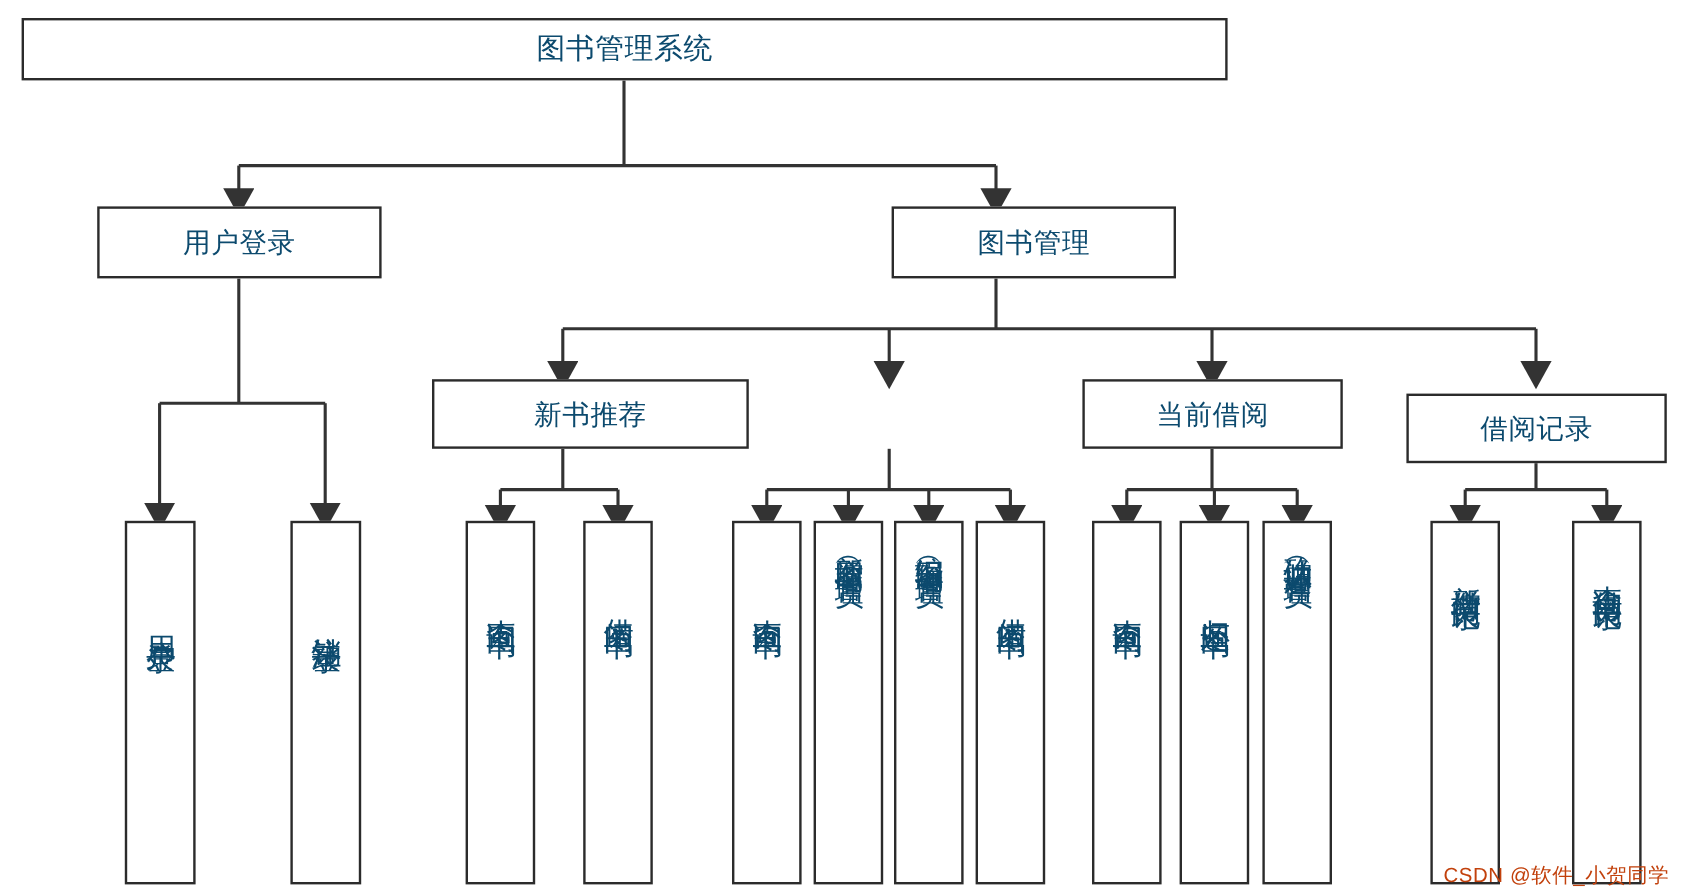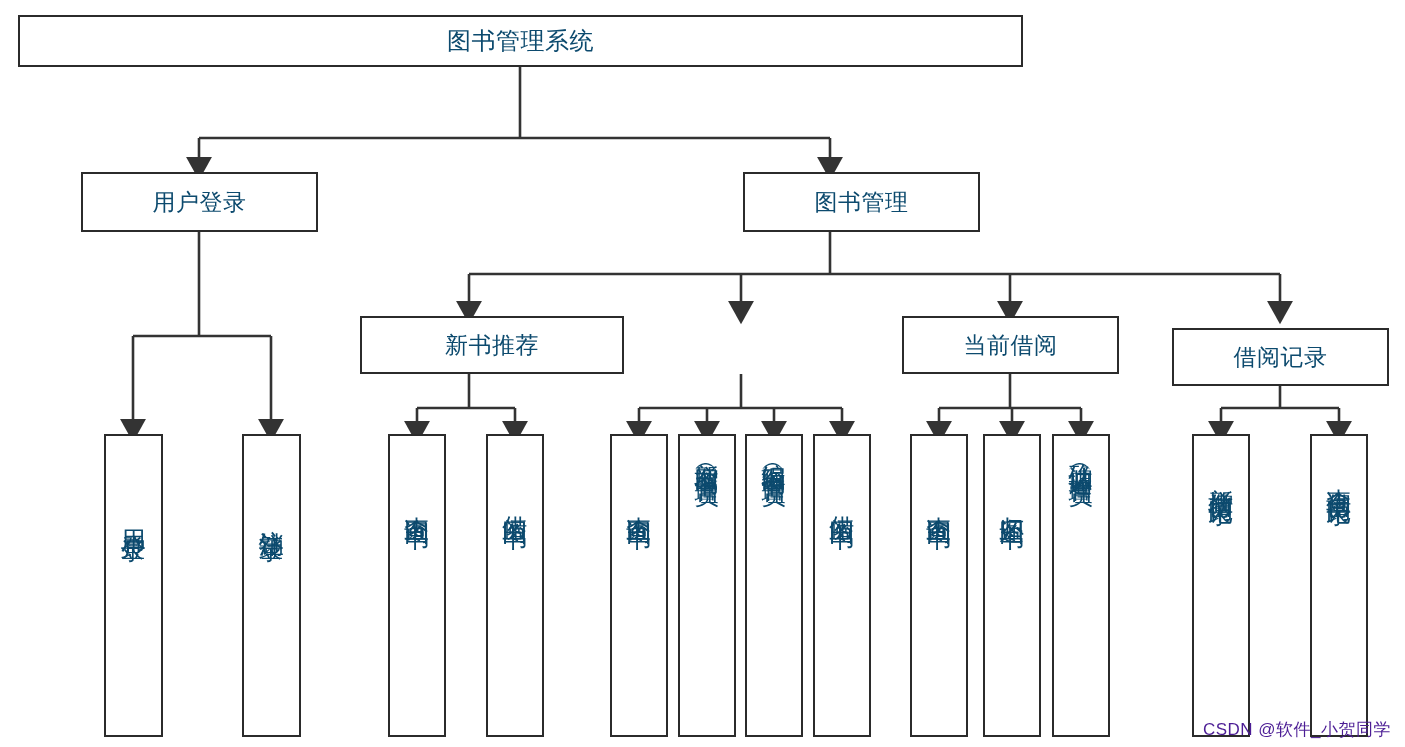--- a/index.html
+++ b/index.html
@@ -62,21 +62,21 @@
     white-space: nowrap;
   }
   .node.vert.tall .txt {
     font-size: 24px;
   }
   .watermark {
     position: absolute;
     right: 14px;
     bottom: 6px;
     font-size: 17px;
-    color: #4c1d95;
+    color: #c2410c;
     letter-spacing: 0.5px;
     white-space: nowrap;
   }
 </style>
 </head>
 <body>
 
 <div id="canvas">
 
   <svg id="wires" viewBox="0 0 1405 747">

